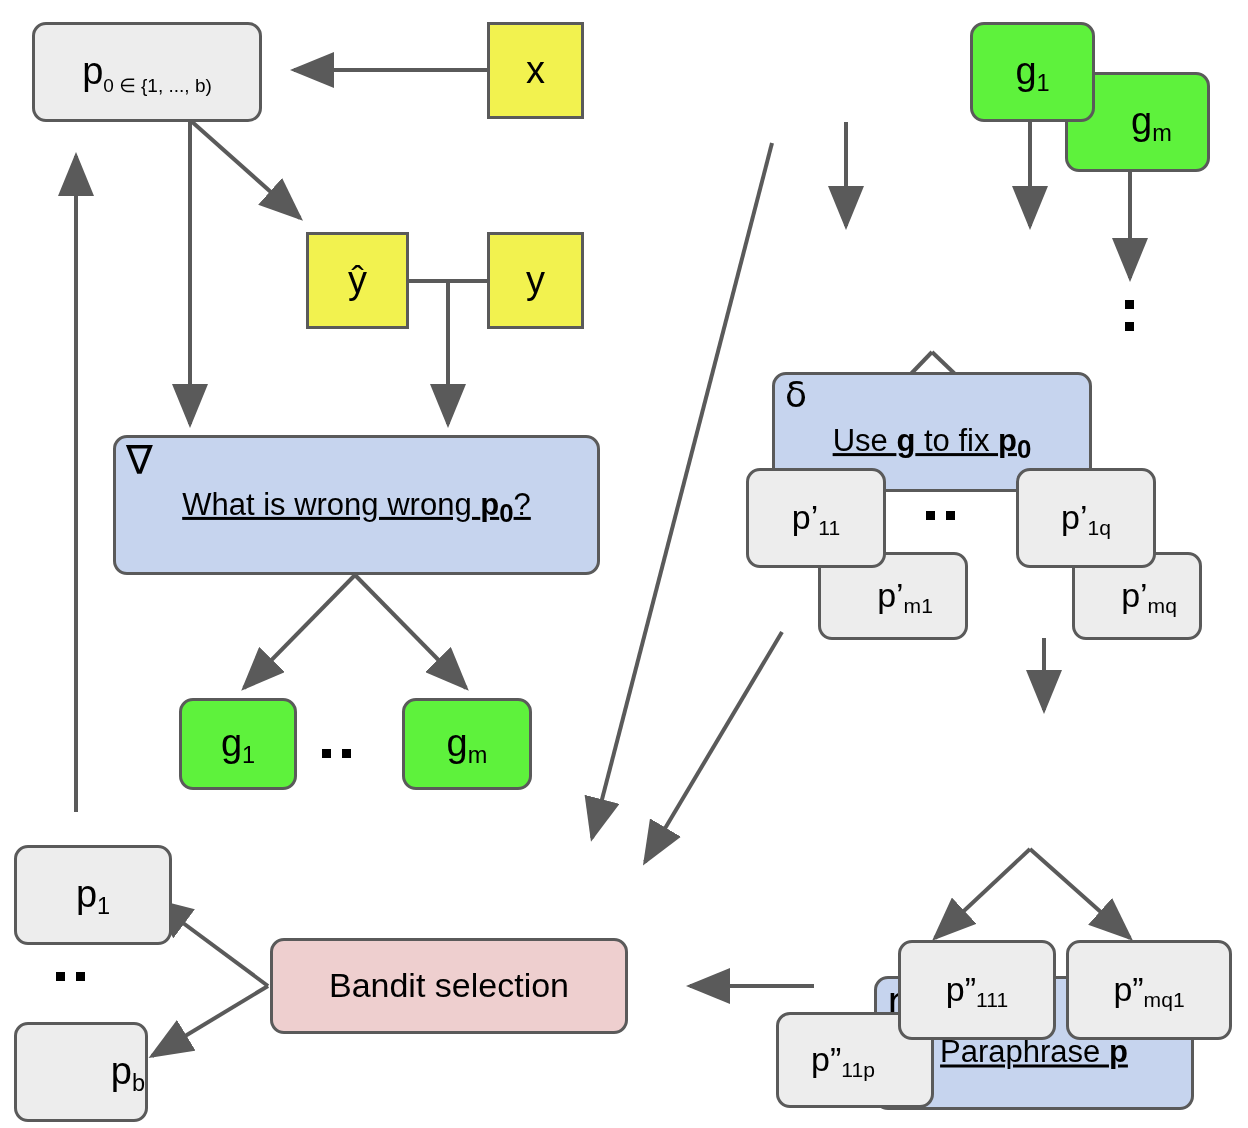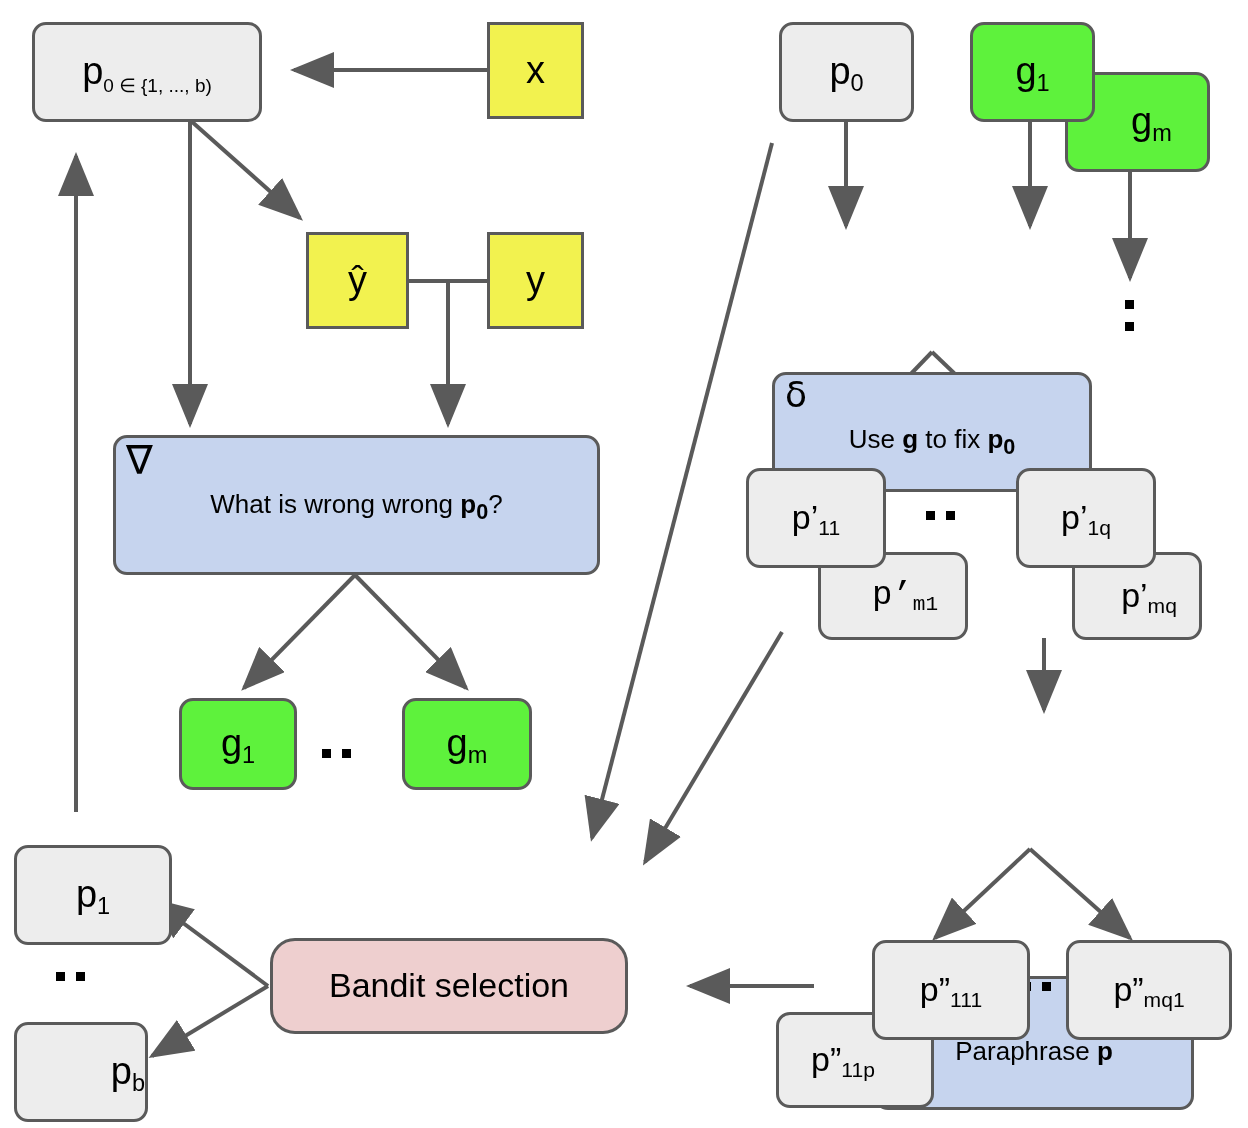--- a/index.html
+++ b/index.html
@@ -64,22 +64,23 @@
     line-height: 1;
     font-family: "DejaVu Sans", sans-serif;
   }
   .proc-glyph.small { font-size: 36px; }
   .proc-body {
     position: absolute;
     left: 0; right: 0;
     top: 50%;
     transform: translateY(-42%);
     text-align: center;
-    font-size: 26px;
+    font-size: 31px;
     padding: 0 10px;
+    text-decoration: underline;
   }
   .proc-body.mc-body { transform: translateY(-20%); }
   .proc-body.delta-body { transform: translateY(-18%); }
 
   .dots-h {
     position: absolute;
     display: flex;
     gap: 11px;
     align-items: center;
   }
@@ -197,27 +198,24 @@
 
   <div class="dots-h" style="left:56px; top:972px;">
     <i></i>
       <i></i>
   </div>
 
   <div class="node rounded grey sz38" style="left:14px; top:1022px; width:134px; height:100px;justify-content:flex-end;">
     <span class="lbl"><span>p</span><sub>b</sub></span>
   </div>
 
-  <div class="node rounded pink sz34" style="left:270px; top:938px; width:358px; height:96px;border-radius:25px;">
+  <div class="node rounded pink sz34" style="left:270px; top:938px; width:358px; height:96px;">
     <span class="lbl">Bandit selection</span>
   </div>
 
-  <div class="node rounded grey sz38" style="left:779px; top:22px; width:135px; height:100px;">
-    <span class="lbl"><span>p</span><sub>0</sub></span>
-  </div>
 
   <div class="node rounded green sz38 stack-front" style="left:970px; top:22px; width:125px; height:100px;">
     <span class="lbl"><span>g</span><sub>1</sub></span>
   </div>
 
   <div class="node rounded green sz38 stack-back" style="left:1065px; top:72px; width:145px; height:100px;">
     <span class="lbl" style="position:relative; left:14px;"><span>g</span><sub>m</sub></span>
   </div>
 
   <div class="dots-v" style="left:1125px; top:300px;">
@@ -230,21 +228,21 @@
     <div class="proc-body delta-body">
       <span>Use </span><b>g</b><span> to fix </span><b><span>p</span><sub>0</sub></b>
     </div>
   </div>
 
   <div class="node rounded grey sz34 stack-front" style="left:746px; top:468px; width:140px; height:100px;">
     <span class="lbl"><span>p’</span><sub>11</sub></span>
   </div>
 
   <div class="node rounded grey sz34 stack-back" style="left:818px; top:552px; width:150px; height:88px;">
-    <span class="lbl" style="position:relative; left:12px;font-family:Liberation Mono, monospace;"><span>p’</span><sub>m1</sub></span>
+    <span class="lbl" style="position:relative; left:12px;"><span>p’</span><sub>m1</sub></span>
   </div>
 
   <div class="dots-h" style="left:926px; top:511px;">
     <i></i>
       <i></i>
   </div>
 
   <div class="node rounded grey sz34 stack-front" style="left:996px; top:468px; width:140px; height:100px;margin-left:20px;">
     <span class="lbl"><span>p’</span><sub>1q</sub></span>
   </div>
@@ -253,21 +251,21 @@
     <span class="lbl" style="position:relative; left:12px;"><span>p’</span><sub>mq</sub></span>
   </div>
 
   <div class="node rounded blue proc" style="left:874px; top:716px; width:320px; height:134px;">
     <span class="proc-glyph">mc</span>
     <div class="proc-body mc-body">
       <span>Paraphrase </span><b>p</b>
     </div>
   </div>
 
-  <div class="node rounded grey sz34 stack-front" style="left:872px; top:940px; width:158px; height:100px;">
+  <div class="node rounded grey sz34 stack-front" style="left:898px; top:940px; width:158px; height:100px;">
     <span class="lbl"><span>p”</span><sub>111</sub></span>
   </div>
 
   <div class="node rounded grey sz34 stack-back" style="left:776px; top:1012px; width:158px; height:96px;">
     <span class="lbl" style="position:relative; left:-12px;"><span>p”</span><sub>11p</sub></span>
   </div>
 
   <div class="dots-h" style="left:1022px; top:982px;">
     <i></i>
       <i></i>

